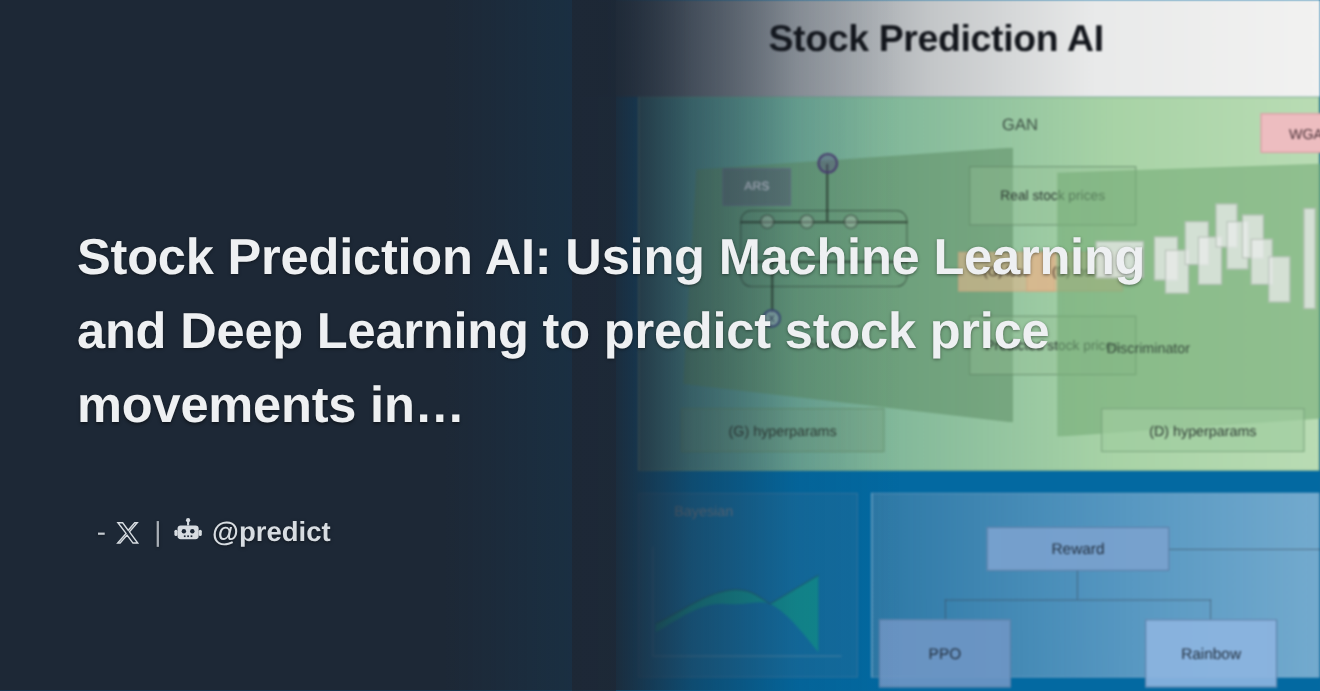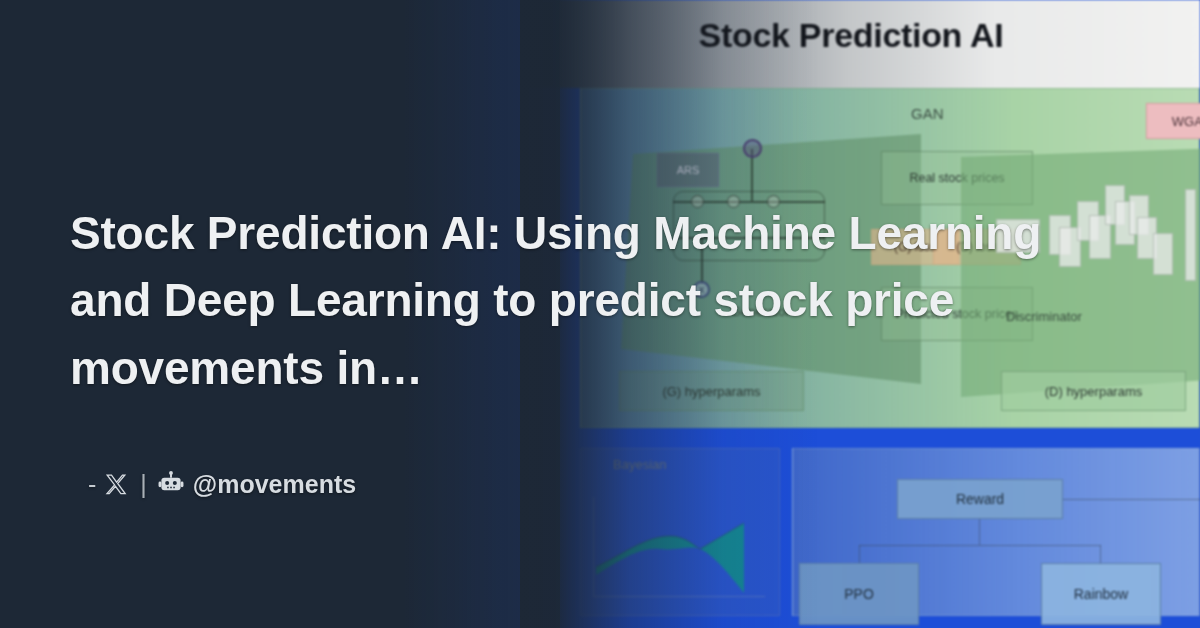--- a/index.html
+++ b/index.html
@@ -5,21 +5,21 @@
   * { margin:0; padding:0; box-sizing:border-box; }
   html,body { width:1200px; height:628px; overflow:hidden; }
   body {
     font-family:"Liberation Sans", sans-serif;
     background:#1d2836;
     position:relative;
   }
   #card {
     position:absolute; inset:0;
     width:1200px; height:628px;
-    background:#1d4ed8;
+    background:#0369a1;
     overflow:hidden;
   }
 
   
   #bg-art {
     position:absolute;
     left:520px; top:0; width:680px; height:628px;
     overflow:hidden;
   }
   
@@ -290,16 +290,16 @@
         <circle cx="13" cy="2" r="2" fill="#d7dce1"></circle>
         <rect x="0" y="11" width="3" height="6" rx="1.5" fill="#d7dce1"></rect>
         <rect x="23" y="11" width="3" height="6" rx="1.5" fill="#d7dce1"></rect>
         <circle cx="9" cy="12.5" r="2.1" fill="#1d2836"></circle>
         <circle cx="17" cy="12.5" r="2.1" fill="#1d2836"></circle>
         <rect x="9" y="16.4" width="1.6" height="1.6" fill="#1d2836"></rect>
         <rect x="12.2" y="16.4" width="1.6" height="1.6" fill="#1d2836"></rect>
         <rect x="15.4" y="16.4" width="1.6" height="1.6" fill="#1d2836"></rect>
       </svg>
     </span>
-    <span id="handle-rattibha">@movements</span>
+    <span id="handle-rattibha">@predict</span>
   </div>
 
 </div>
 
 </body></html>

